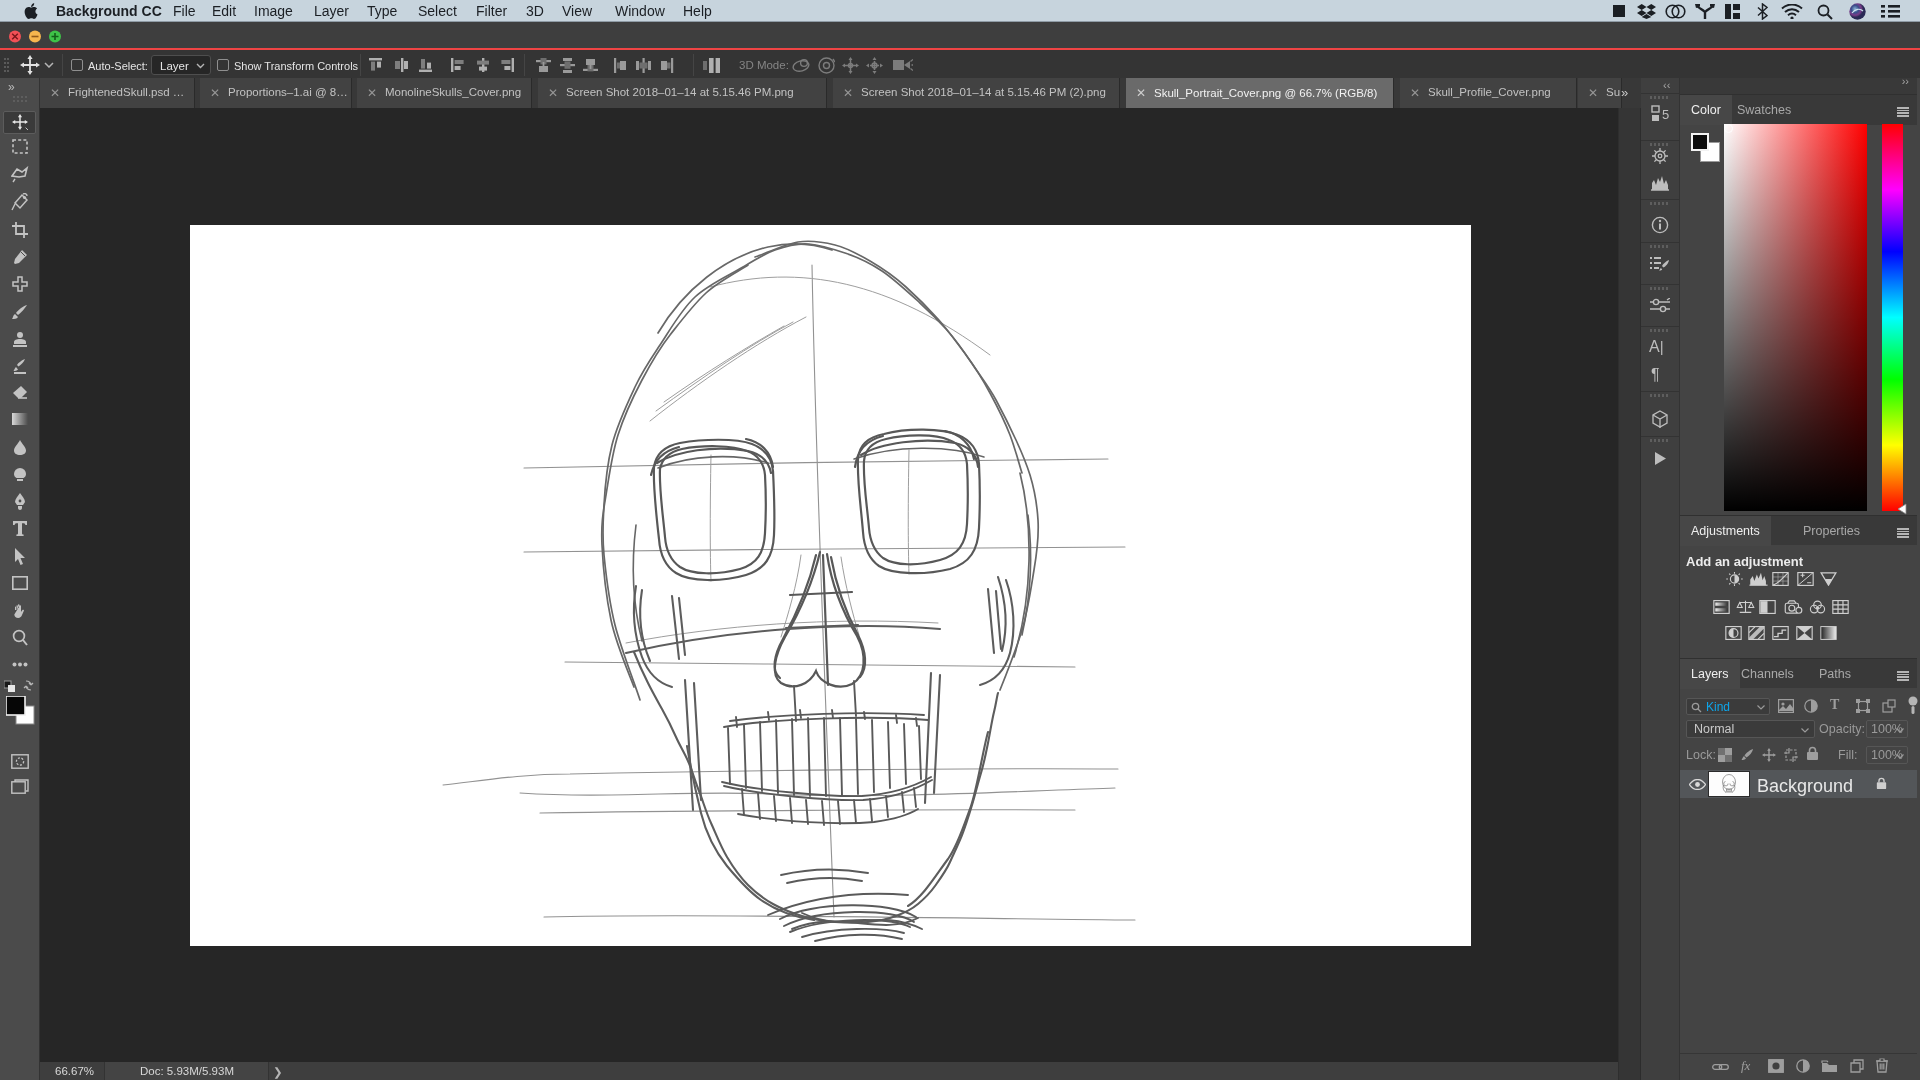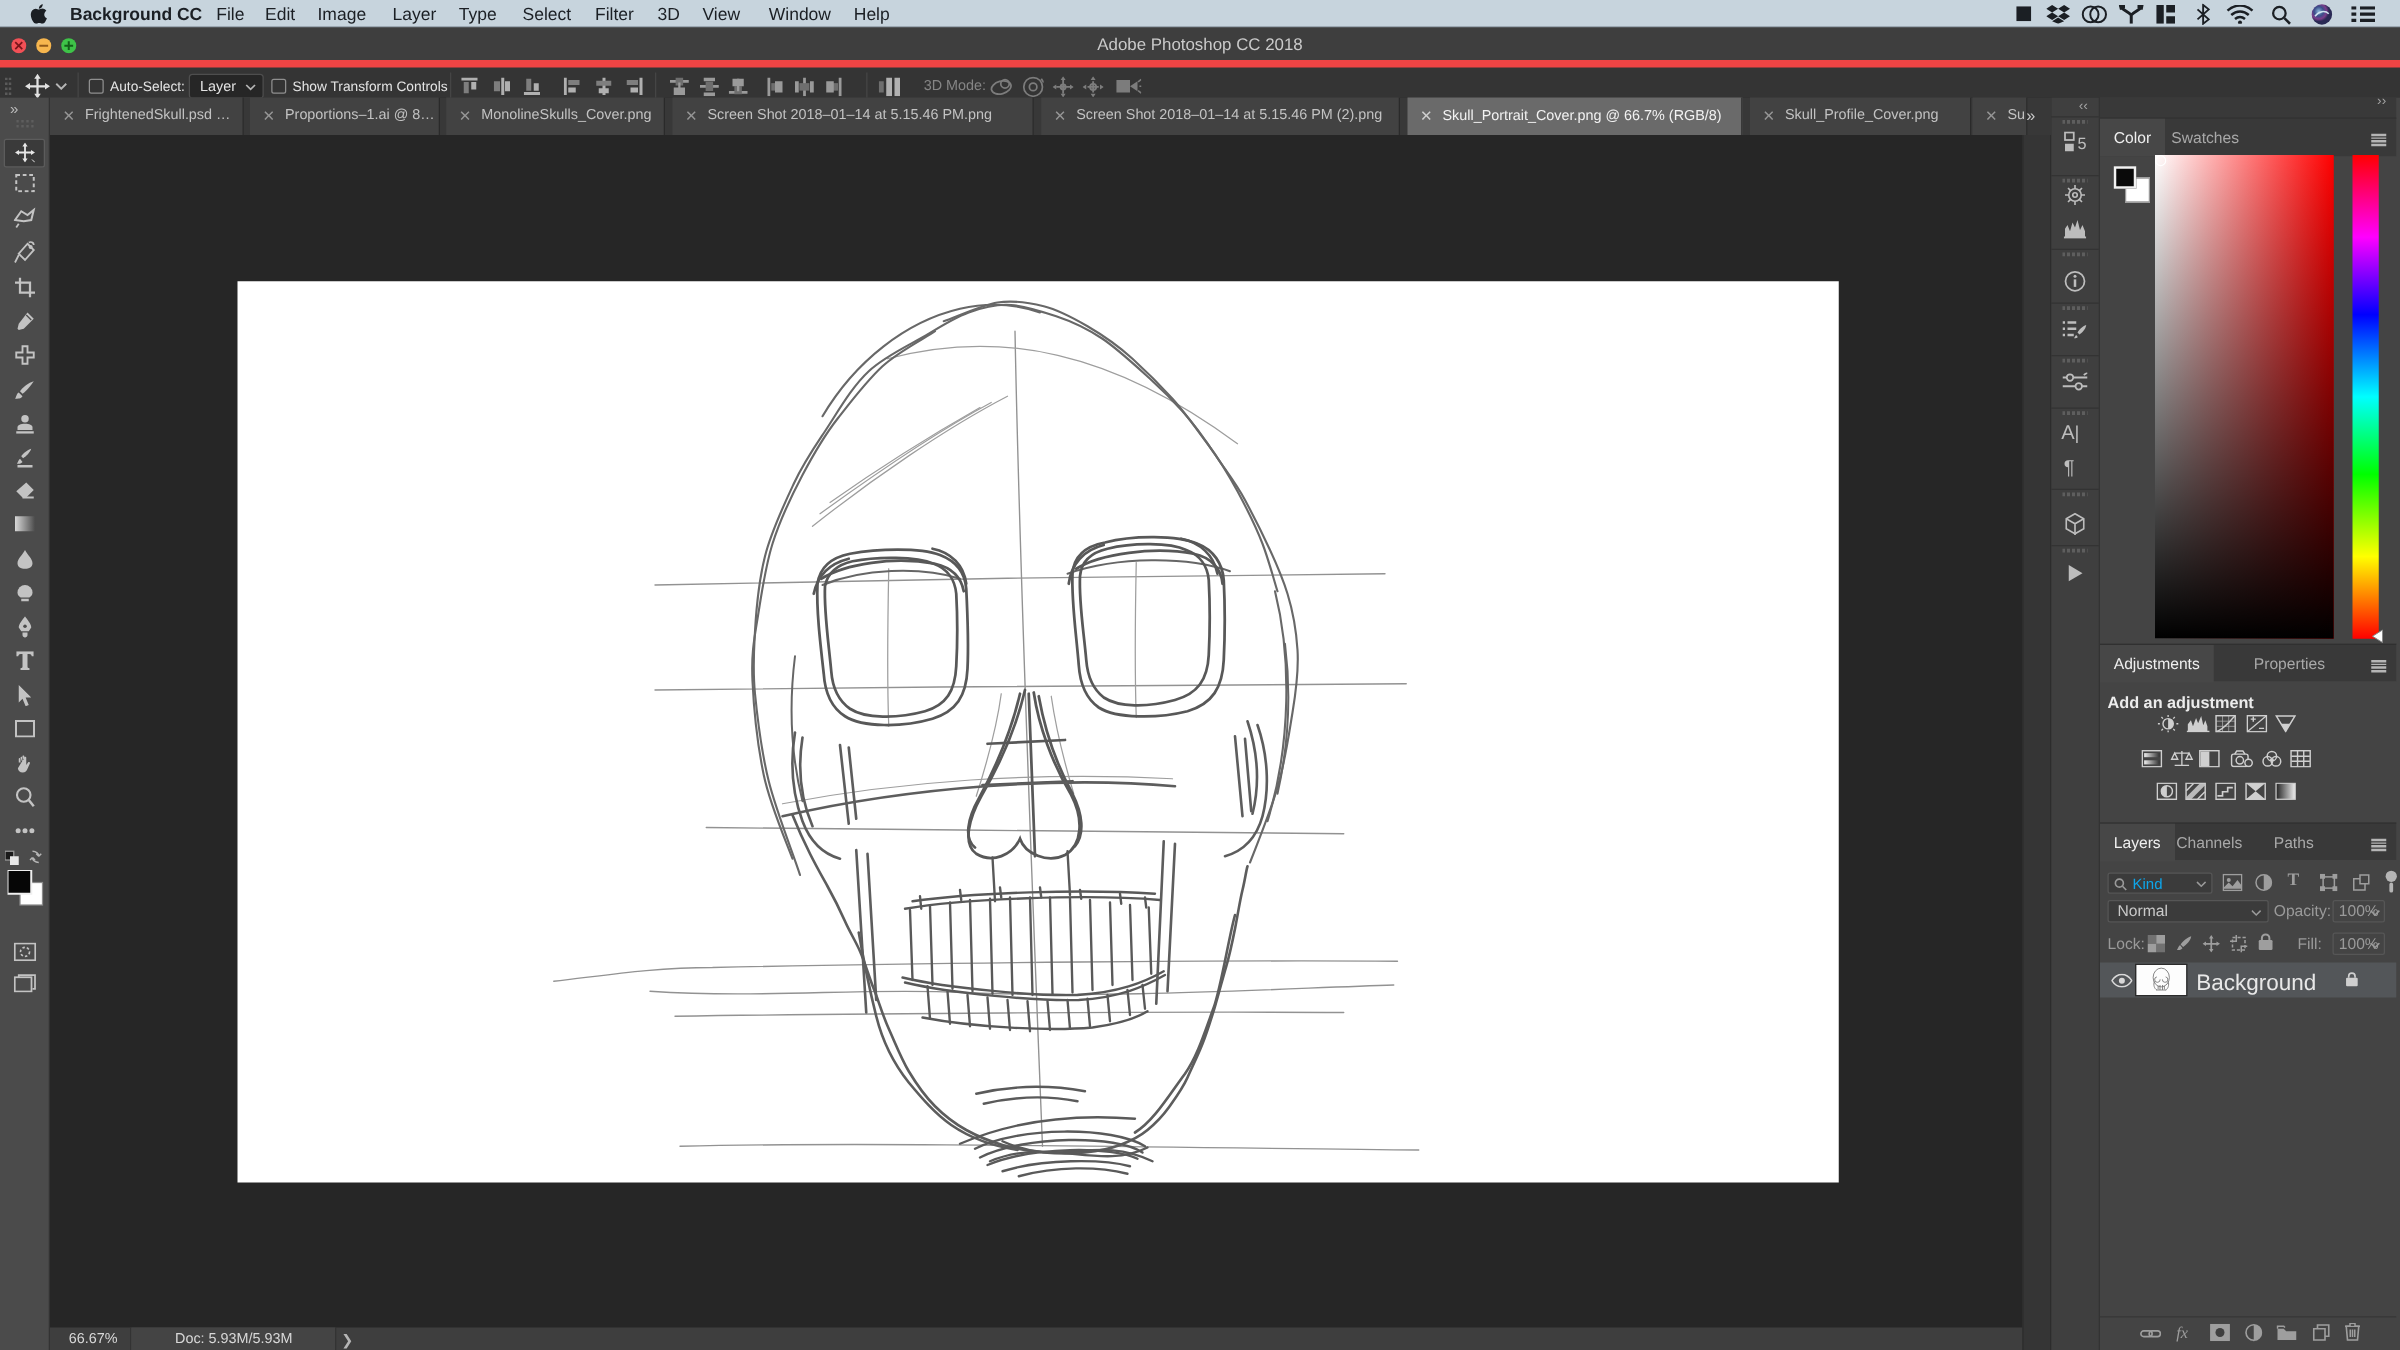--- a/index.html
+++ b/index.html
@@ -1,21 +1,21 @@
 <!DOCTYPE html>
 <html><head>
 <meta charset="utf-8">
 <style>
 * { margin:0; padding:0; box-sizing:border-box; }
 html,body { width:1920px; height:1080px; overflow:hidden; background:#262626; font-family:"Liberation Sans",sans-serif; }
 .abs { position:absolute; }
 #menubar { position:absolute; left:0; top:0; width:1920px; height:22px; background:#c7d4dd; color:#1b1f24; font-size:14px; box-shadow:inset 0 -1px 0 rgba(40,50,60,0.35); }
 .mitem { position:absolute; top:3px; }
 #titlebar { position:absolute; left:0; top:22px; width:1920px; height:26px; background:#3e3e3e; }
-#optionsbar { position:absolute; left:0; top:48px; width:1920px; height:30px; background:#343434; border-top:6px solid #ef4444; }
+#optionsbar { position:absolute; left:0; top:48px; width:1920px; height:30px; background:#343434; border-top:2px solid #ef4444; }
 #tabbar { position:absolute; left:40px; top:78px; width:1601px; height:30px; background:#383838; }
 .tab { position:absolute; top:0; height:30px; background:#424242; color:#c2c2c2; font-size:11.5px; white-space:nowrap; overflow:hidden; border-right:1px solid #2a2a2a; }
 .tab .x { color:#969696; }
 #toolbar { position:absolute; left:0; top:78px; width:40px; height:1002px; background:#4b4b4b; border-right:1px solid #333; }
 #paste { position:absolute; left:40px; top:108px; width:1512px; height:972px; background:#262626; }
 #canvas { position:absolute; left:150px; top:117px; width:1281px; height:721px; background:#ffffff; }
 #statusbar { position:absolute; left:0px; top:954px; width:1578px; height:18px; background:#3e3e3e; color:#d8d8d8; font-size:11.5px; }
 #vscroll { position:absolute; left:1618px; top:108px; width:23px; height:972px; background:#353535; border-left:1px solid #2e2e2e; border-right:1px solid #2c2c2c; }
 #dock { position:absolute; left:1641px; top:78px; width:39px; height:1002px; background:#3f3f3f; border-right:1px solid #333; }
 #panels { position:absolute; left:1680px; top:78px; width:240px; height:1002px; background:#444444; }
@@ -97,21 +97,20 @@
 </div>
 <div id="titlebar">
   <svg class="abs" style="left:9px;top:8px" width="60" height="13">
     <circle cx="6" cy="6.5" r="6" fill="#f25056"></circle>
       <path d="M3.2 3.7l5.6 5.6M8.8 3.7l-5.6 5.6" stroke="#79151a" stroke-width="1.4"></path>
     <circle cx="26" cy="6.5" r="6" fill="#f7b64e"></circle>
       <path d="M22.5 6.5h7" stroke="#90591a" stroke-width="1.6"></path>
     <circle cx="46" cy="6.5" r="6" fill="#3ec348"></circle>
       <path d="M46 3v7M42.5 6.5h7" stroke="#135e19" stroke-width="1.6"></path>
   </svg>
-  <div class="abs" style="left:0;top:6px;width:1920px;text-align:center;color:#cacaca;font-size:13.5px">Adobe Photoshop CC 2018</div>
 </div>
 <div id="optionsbar">
   <svg class="abs" style="left:4px;top:8px" width="6" height="14">
       <g fill="#5a5a5a">
         <rect x="0" y="0" width="2" height="2"></rect>
         <rect x="3" y="0" width="2" height="2"></rect>
         <rect x="0" y="4" width="2" height="2"></rect>
         <rect x="3" y="4" width="2" height="2"></rect>
         <rect x="0" y="8" width="2" height="2"></rect>
         <rect x="3" y="8" width="2" height="2"></rect>

